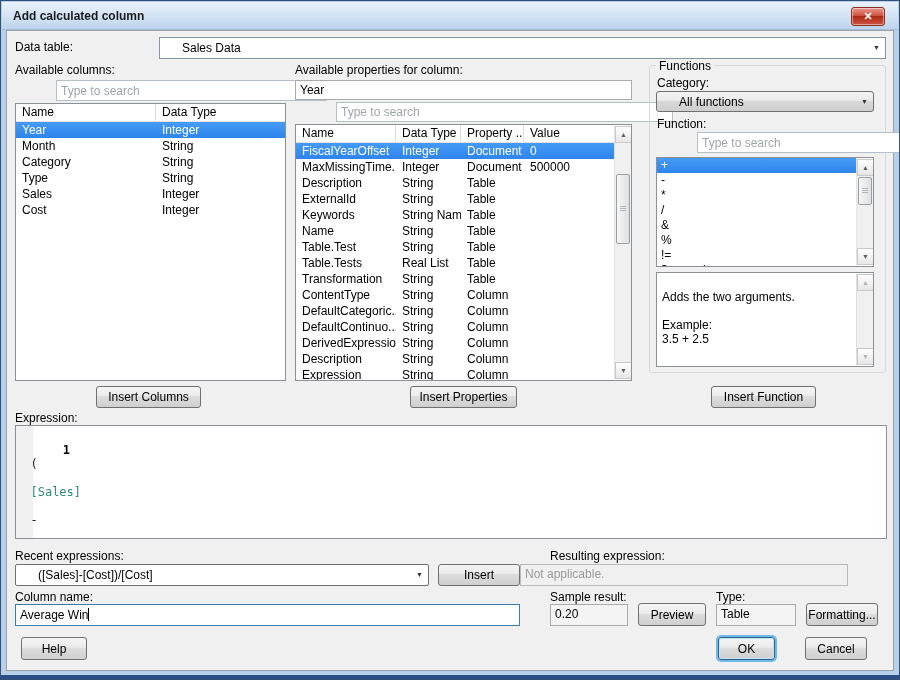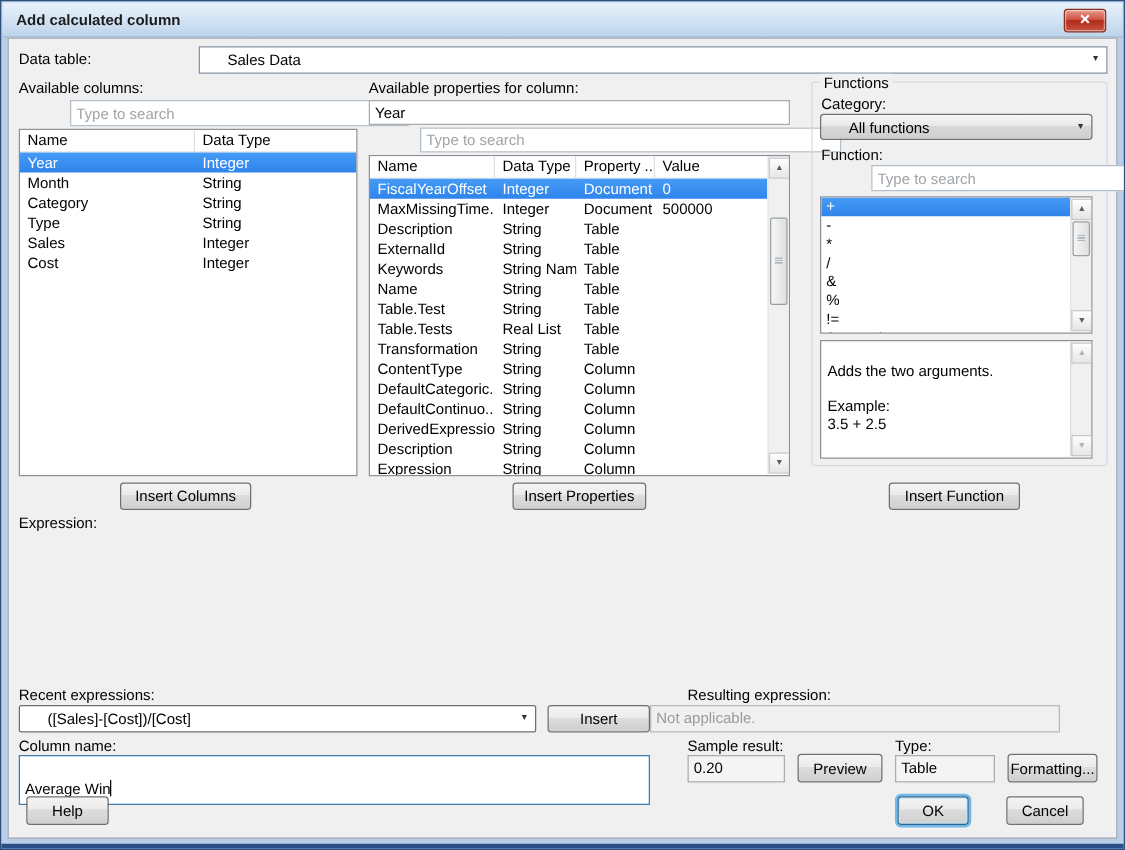--- a/index.html
+++ b/index.html
@@ -120,21 +120,21 @@
     position:absolute; left:0; top:3px; right:2px;
     font:12px "DejaVu Sans Mono", monospace; white-space:pre;
   }
   .lineno { display:inline-block; width:14px; text-align:center; color:#000; font-weight:bold; }
   .tk-op { color:#1e1e1e; }
   .tk-col { color:#2e8b74; }
 
   
   .textbox-focus {
     background:#fff; border:1px solid #3d7bad; height:100%; width:100%;
-    padding:19px 4px; white-space:nowrap; overflow:hidden;
+    padding:3px 4px; white-space:nowrap; overflow:hidden;
   }
   .caret { display:inline-block; width:1px; height:13px; background:#000; vertical-align:-2px; }
 </style>
 </head>
 <body>
 
 <div class="window">
   <div class="titlebar">
     <span class="title-text">Add calculated column</span>
     <div class="close-btn">
@@ -392,20 +392,40 @@
     <div class="vscroll" style="right:0; border-left:1px solid #ddd;">
       <div class="sb-btn sb-up" style="color:#b0b4b8;">▲</div>
       <div class="sb-btn sb-down" style="color:#b0b4b8;">▼</div>
     </div>
   </div>
   <div class="abs btn" style="left:710px; top:385px; width:105px; height:22px;">
     <span>Insert Function</span>
   </div>
 
   <span class="abs label" style="left:14px; top:410px;">Expression:</span>
+  <div class="abs editor" style="left:14px; top:424px; width:872px; height:114px;">
+    <div class="gutter"></div>
+    <div class="codeline">
+      <span class="lineno">1</span><span> </span><span style="display:inline;">
+  <span class="tk-op">(</span>
+
+  <span class="tk-col">[Sales]</span>
+
+  <span class="tk-op">-</span>
+
+  
+
+  
+
+  
+
+  
+</span>
+    </div>
+  </div>
 
   <span class="abs label" style="left:14px; top:548px;">Recent expressions:</span>
   <div class="abs" style="left:14px; top:563px; width:414px; height:22px;">
     <div class="combo rounded">
       <span>([Sales]-[Cost])/[Cost]</span>
       <span class="arrow">▼</span>
     </div>
   </div>
   <div class="abs btn" style="left:437px; top:563px; width:82px; height:22px;">
     <span>Insert</span>

